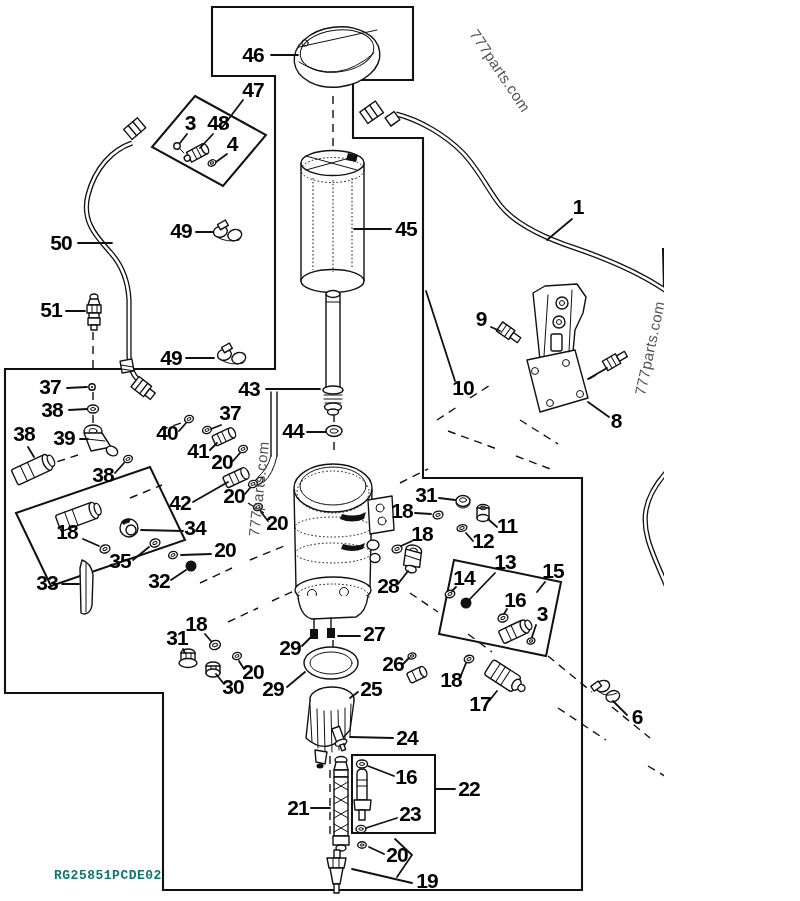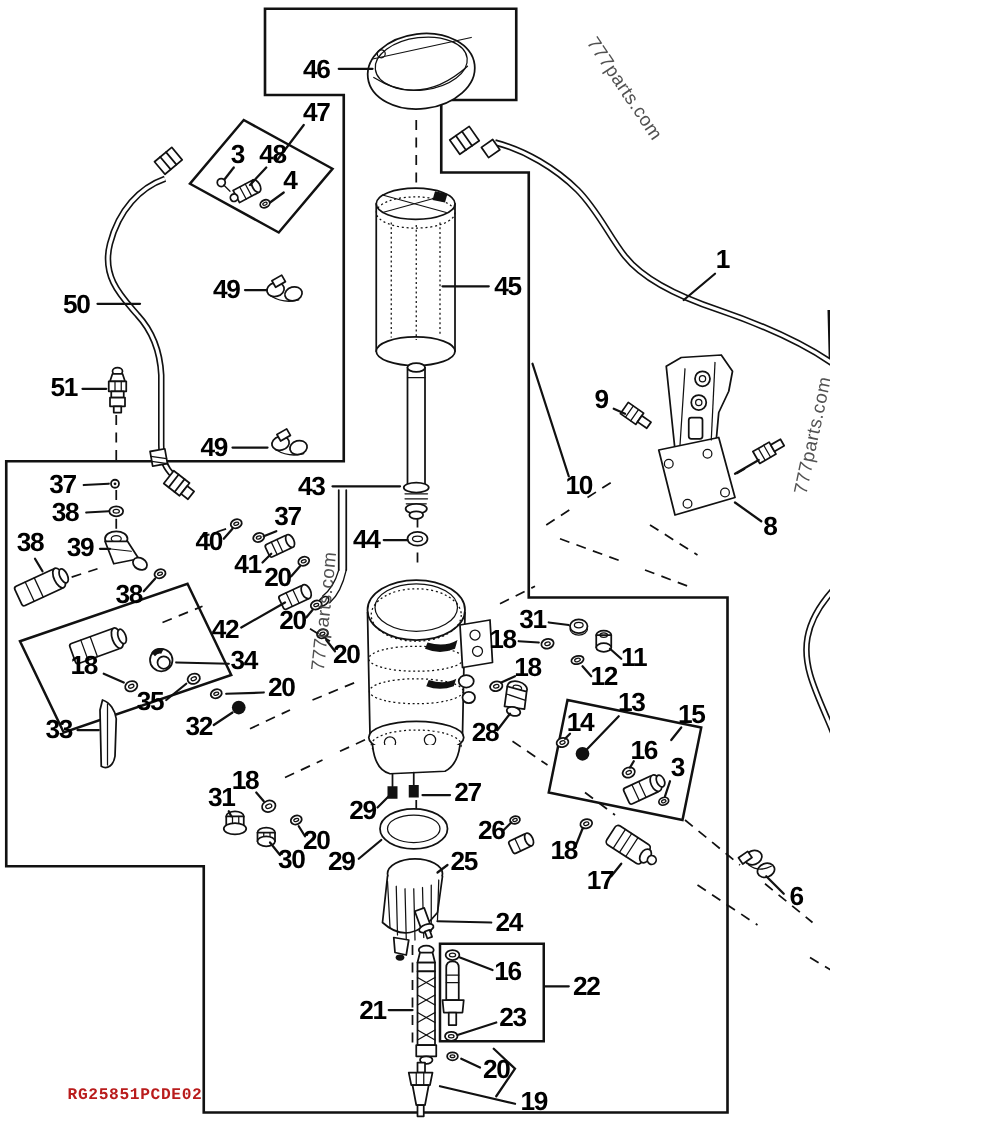--- a/index.html
+++ b/index.html
@@ -12,21 +12,21 @@
   .thin{fill:none;stroke:#111;stroke-width:1;stroke-linecap:round;}
   .dot{fill:#111;stroke:none;}
   .dash{fill:none;stroke:#111;stroke-width:1.4;stroke-dasharray:8 6;}
   .dots{fill:none;stroke:#111;stroke-width:1;stroke-dasharray:1.6 2.2;}
   .leader{fill:none;stroke:#111;stroke-width:1.8;stroke-linecap:round;}
   .callout{font:900 21px "Liberation Sans",sans-serif;fill:#000;letter-spacing:-1px;}
   .wm{font:400 15px "Liberation Sans",sans-serif;fill:#3a3a3a;opacity:.88;letter-spacing:.4px;}
   .hosecasing{fill:none;stroke:#111;stroke-width:5.2;}
   .hosecore{fill:none;stroke:#fff;stroke-width:2.6;}
   #ref-code{position:absolute;left:54px;top:868px;font:700 13px "Liberation Mono",monospace;
-            color:#b91c1c;letter-spacing:.5px;}
+            color:#0f766e;letter-spacing:.5px;}
 </style>
 </head>
 <body>
 
 <div class="stage">
 <svg id="d" width="800" height="901" viewBox="0 0 800 901">
 
   <g>
     <polygon class="outline" points="212,7 413,7 413,80 353,80 353,138 423,138 423,478 582,478 582,890 163,890 163,693 5,693 5,369 275,369 275,76 212,76"></polygon>
   </g>

